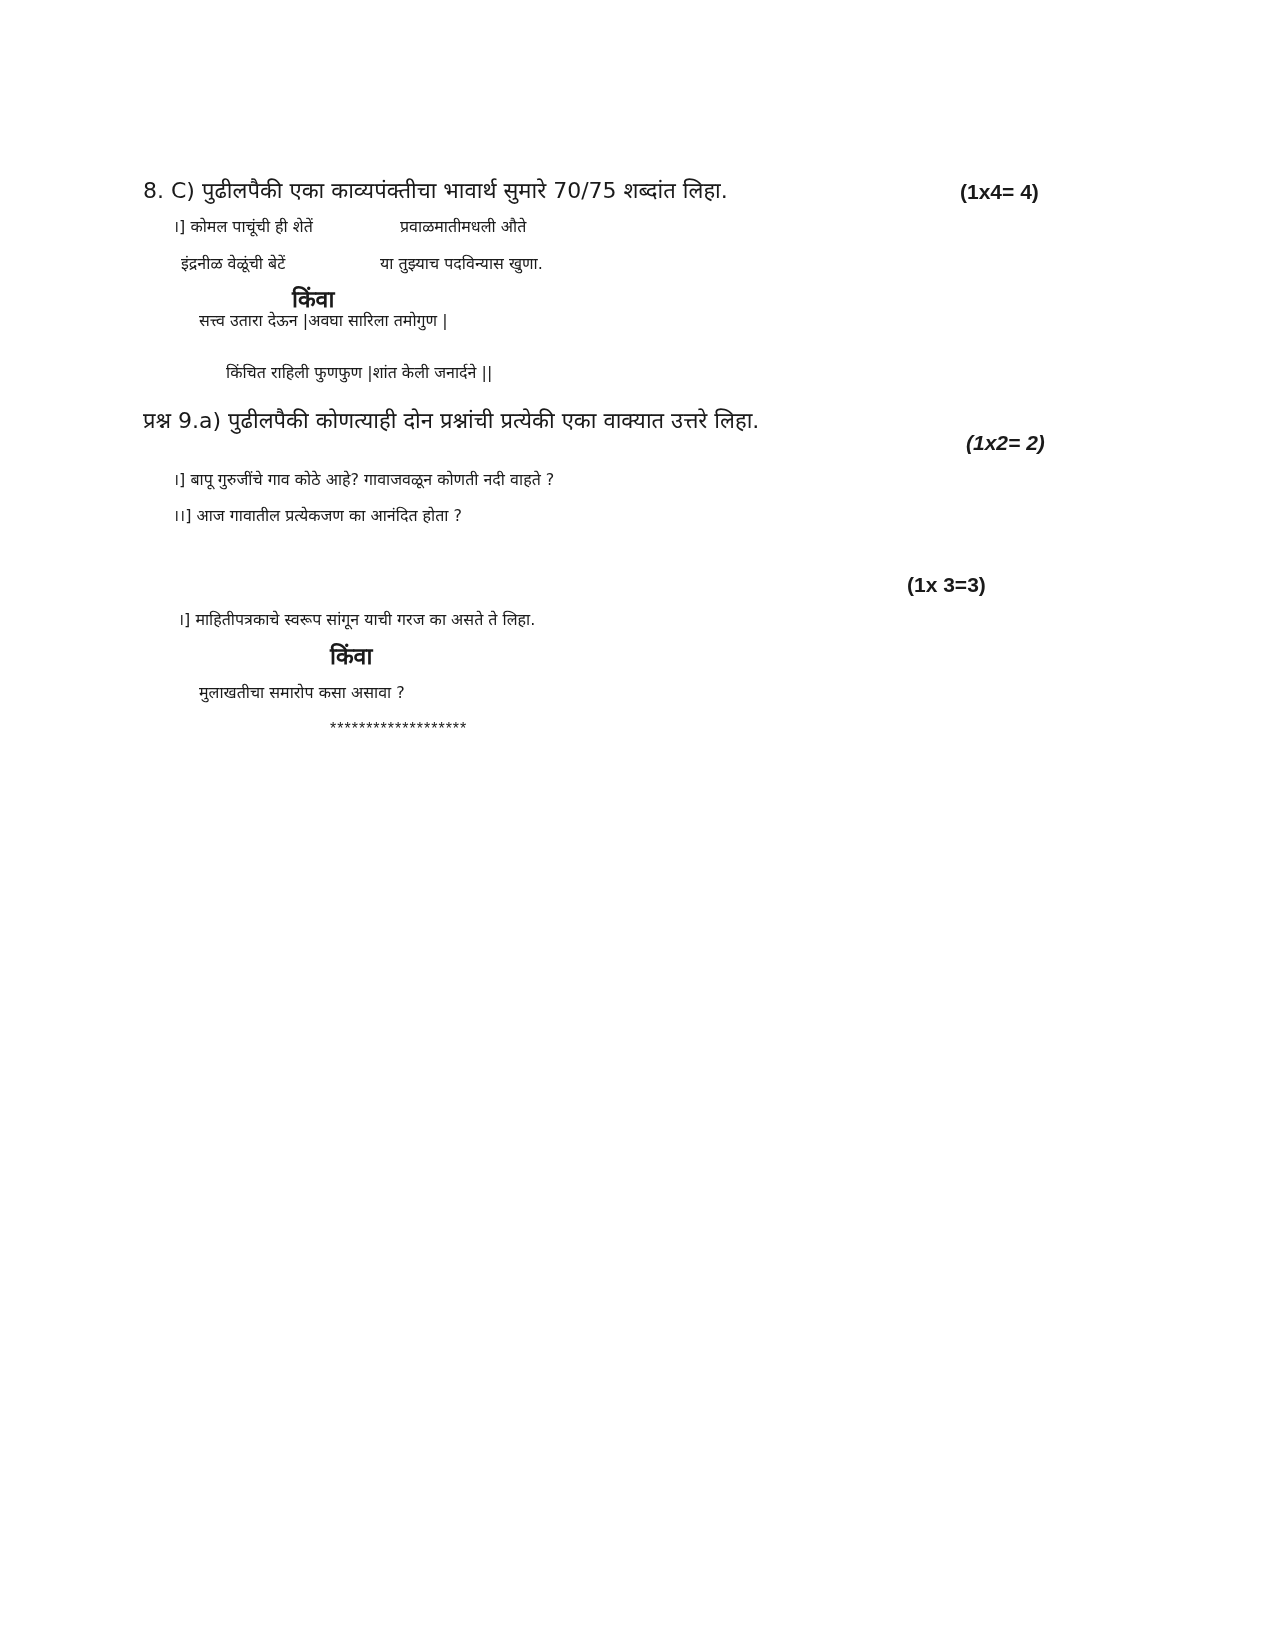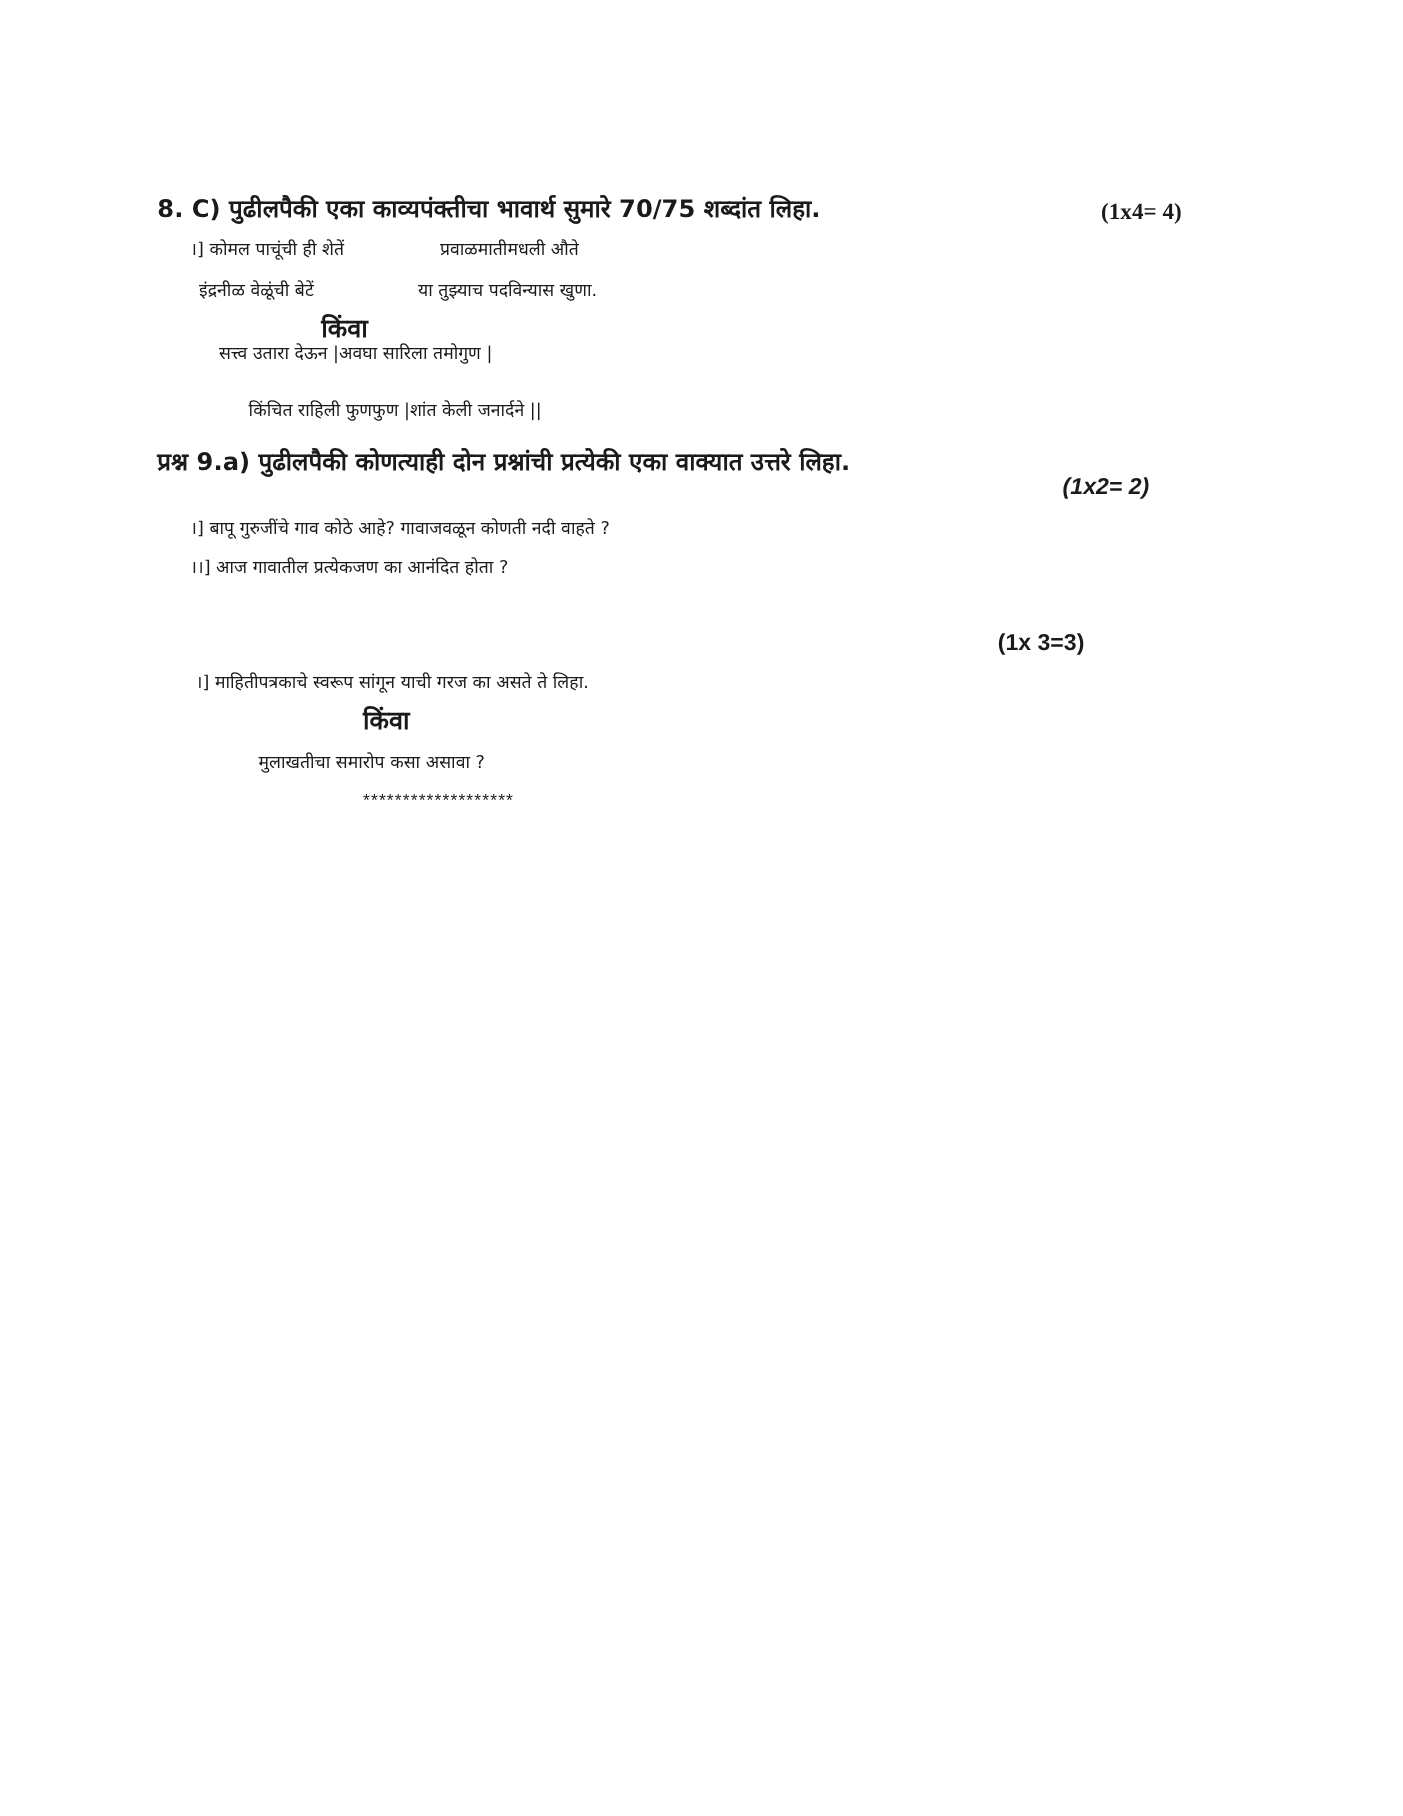--- a/index.html
+++ b/index.html
@@ -21,21 +21,21 @@
       width: 1275px; height: 1651px;
       background: #ffffff;
     }
     .line {
       position: absolute;
       white-space: nowrap;
       font-size: 16px;
       line-height: 30px;
     }
     .heading {
-      font-weight: bold;
+      font-weight: normal;
       font-size: 22px;
     }
     .marks {
       position: absolute;
       white-space: nowrap;
       font-weight: bold;
       font-size: 21px;
       line-height: 30px;
       font-family: "Liberation Sans", sans-serif;
     }
@@ -48,21 +48,21 @@
       letter-spacing: 1px;
       font-family: "Liberation Sans", sans-serif;
     }
   </style>
 </head>
 <body>
 
 <div class="page">
 
   <div class="line heading" style="left:143px; top:176px;">8. C) पुढीलपैकी एका काव्यपंक्तीचा भावार्थ  सुमारे 70/75 शब्दांत लिहा.</div>
-  <div class="marks" style="left:1001px; top:177px;font-family:Liberation Serif, serif;">(1x4= 4)</div>
+  <div class="marks" style="left:960px; top:177px;">(1x4= 4)</div>
 
   <div class="line" style="left:173px; top:212px;">।] कोमल पाचूंची ही शेतें</div>
   <div class="line" style="left:400px; top:212px;">प्रवाळमातीमधली औते</div>
 
   <div class="line" style="left:181px; top:249px;">इंद्रनीळ वेळूंची बेटें</div>
   <div class="line" style="left:380px; top:249px;">या तुझ्याच पदविन्यास खुणा.</div>
 
   <div class="line or" style="left:292px; top:284px;">किंवा</div>
 
   <div class="line" style="left:199px; top:306px;">सत्त्व उतारा देऊन |अवघा सारिला तमोगुण |</div>
@@ -73,17 +73,17 @@
 
   <div class="line" style="left:173px; top:465px;">।] बापू गुरुजींचे गाव कोठे आहे? गावाजवळून कोणती नदी वाहते ?</div>
   <div class="line" style="left:173px; top:501px;">।।] आज गावातील प्रत्येकजण का आनंदित होता ?</div>
 
   <div class="marks" style="left:907px; top:570px;">(1x 3=3)</div>
 
   <div class="line" style="left:178px; top:605px;">।] माहितीपत्रकाचे स्वरूप सांगून याची गरज का असते ते लिहा.</div>
 
   <div class="line or" style="left:330px; top:641px;">किंवा</div>
 
-  <div class="line" style="left:199px; top:678px;margin-left:36px;">मुलाखतीचा समारोप कसा असावा ?</div>
+  <div class="line" style="left:199px; top:678px;">मुलाखतीचा समारोप कसा असावा ?</div>
 
   <div class="line stars" style="left:330px; top:714px;">*******************</div>
 
 </div>
 
 </body></html>

